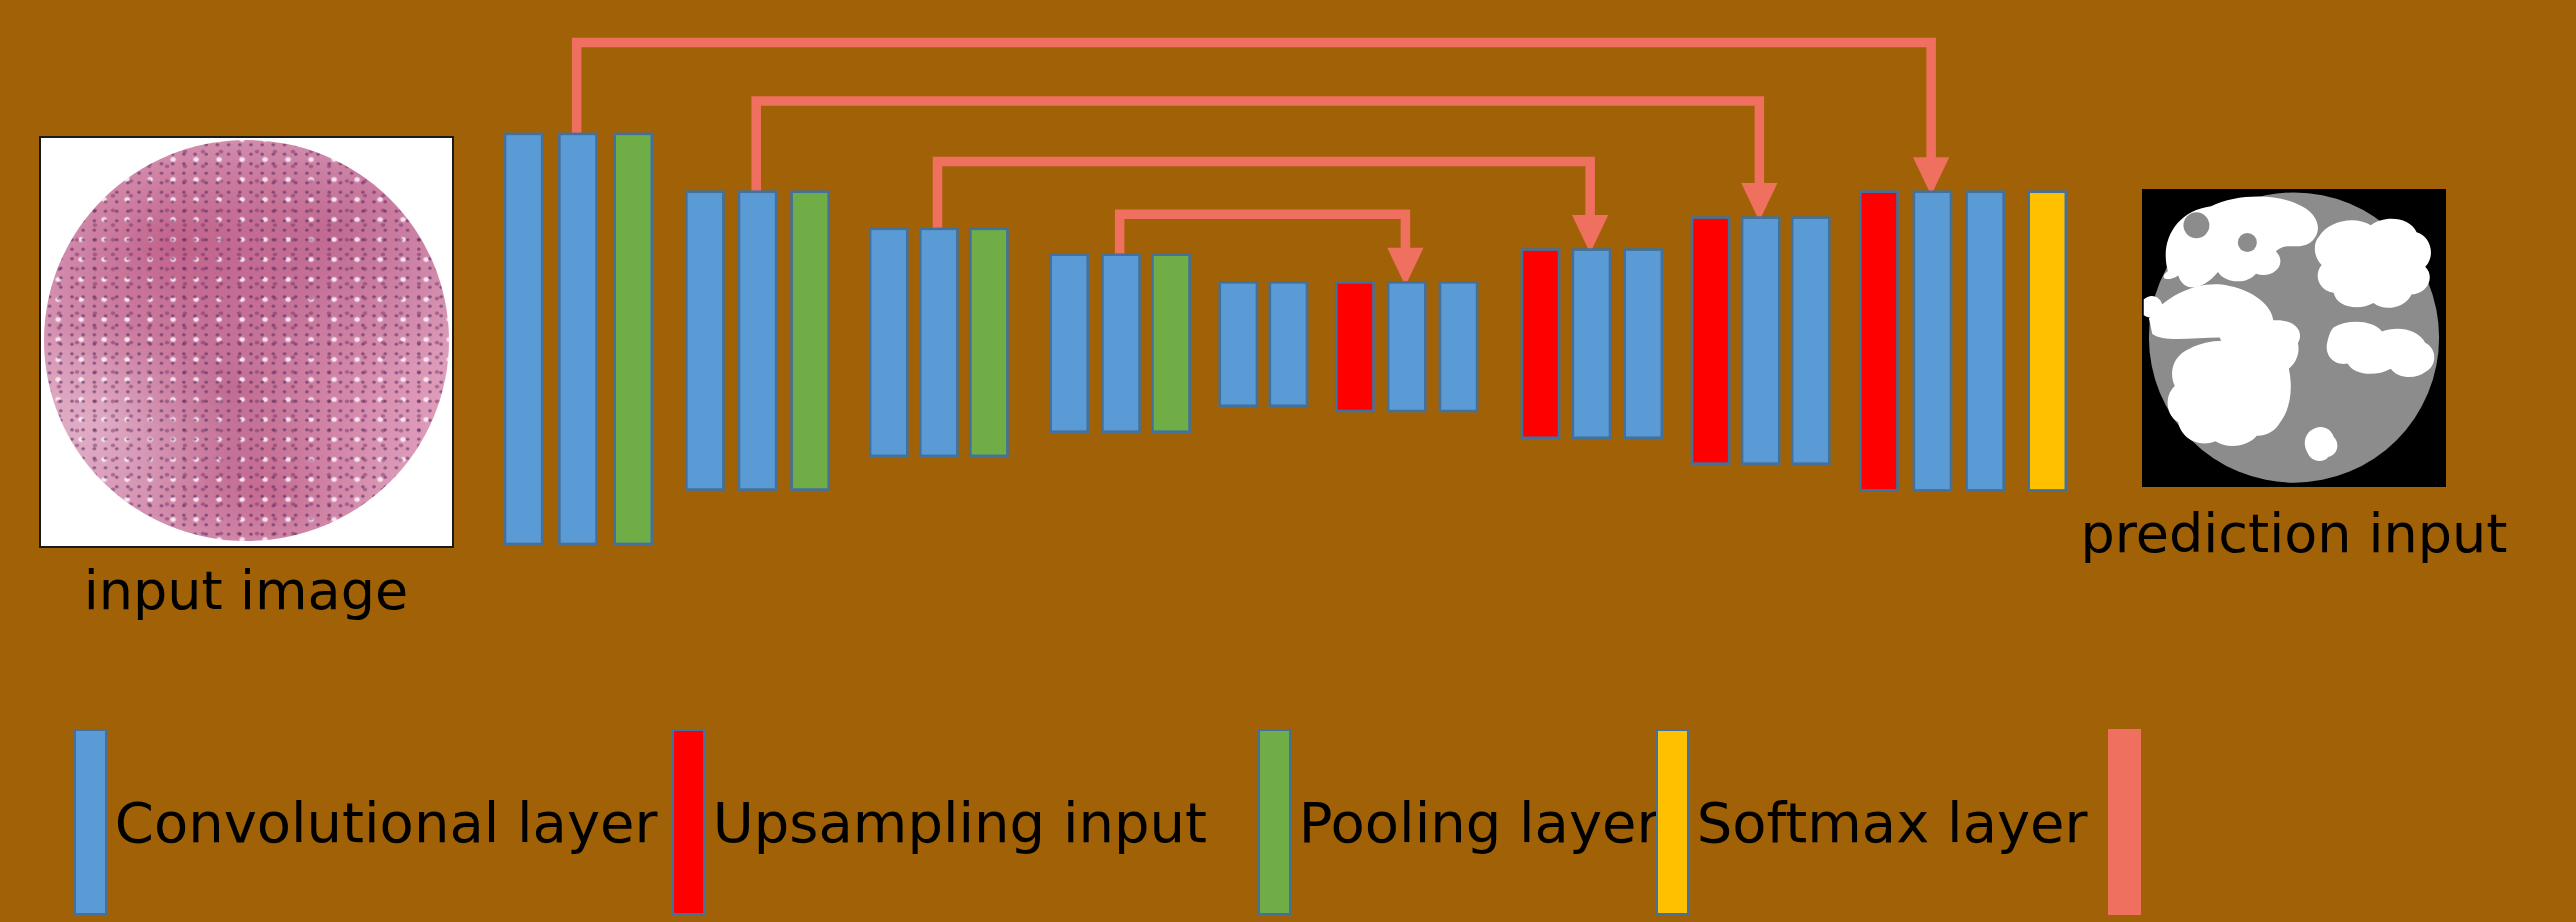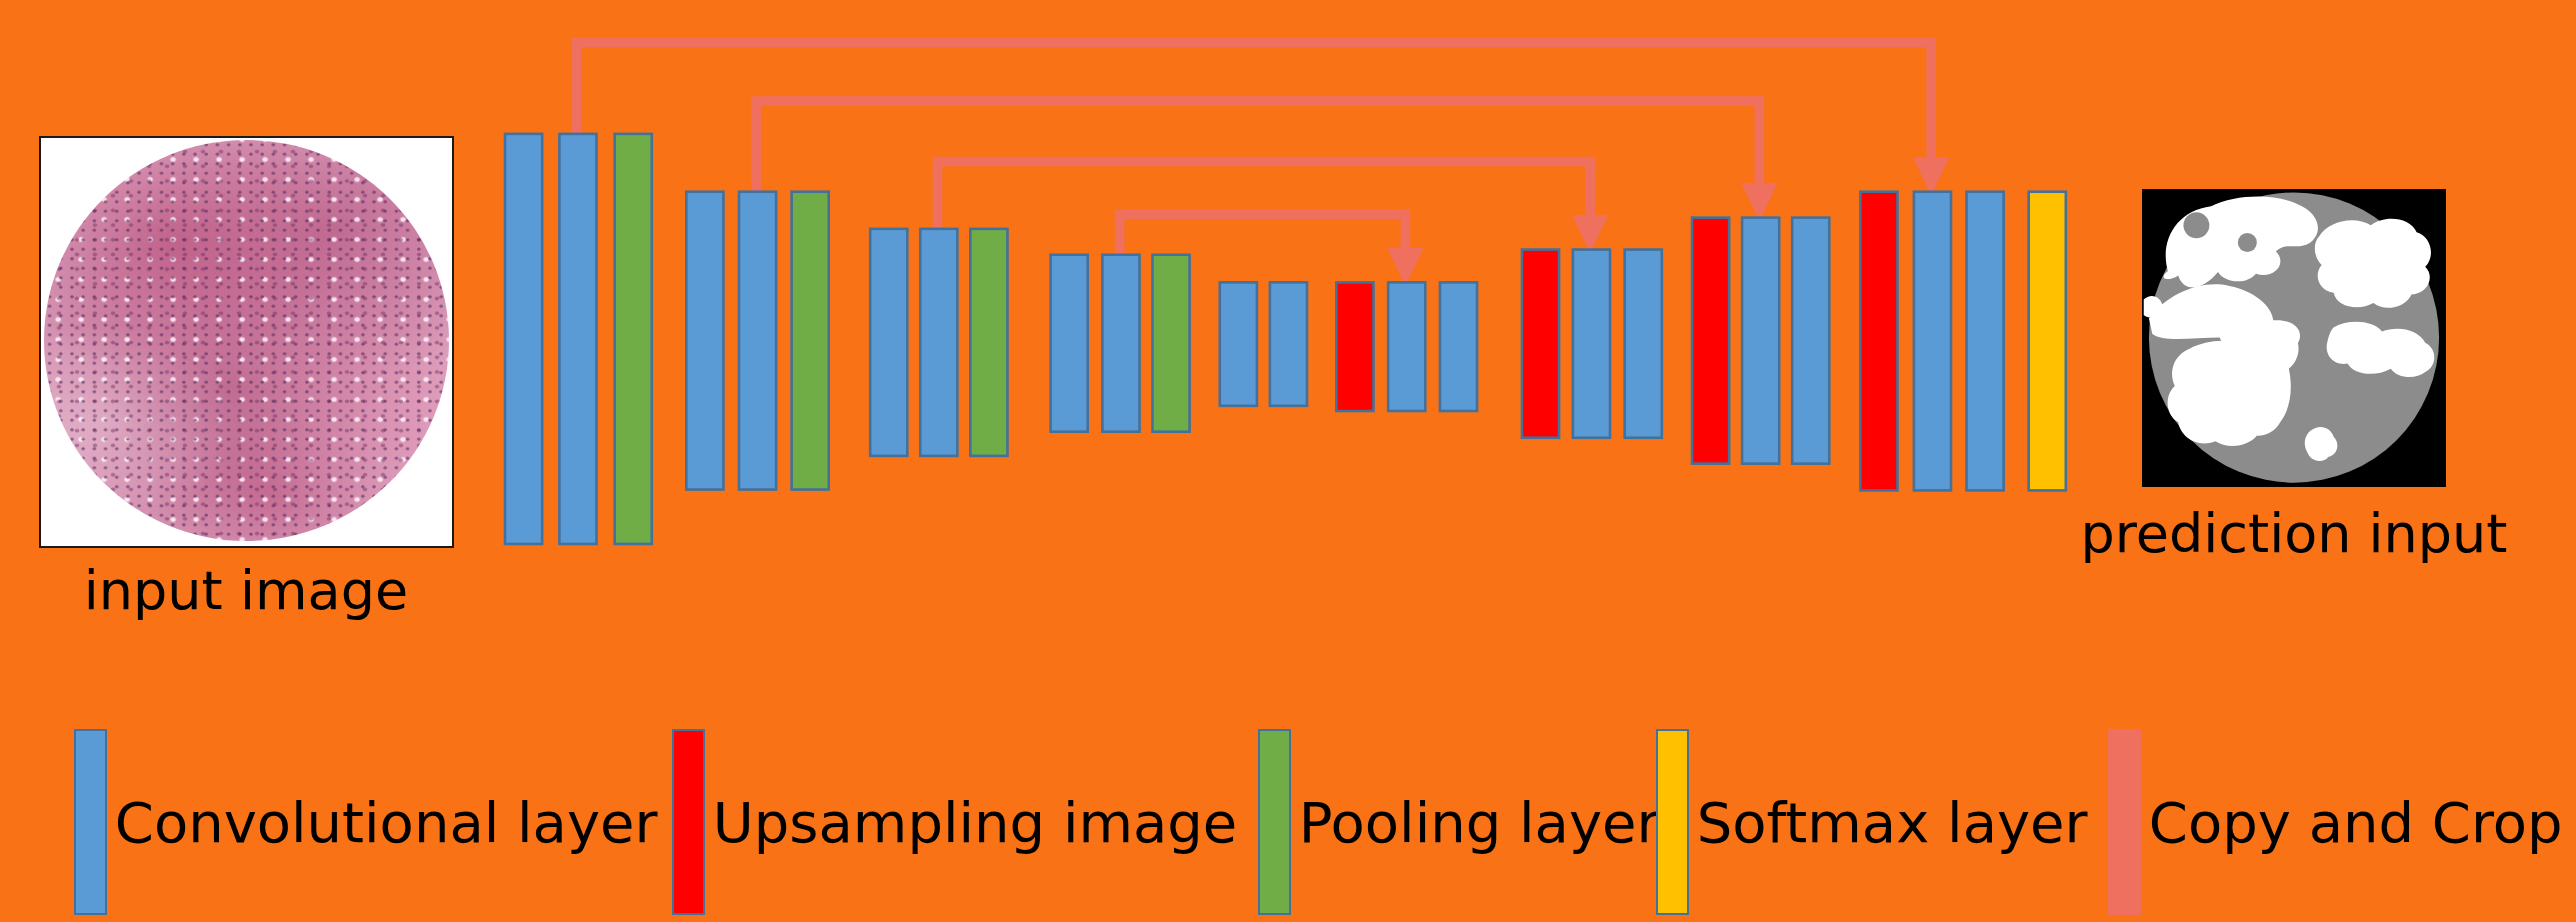--- a/index.html
+++ b/index.html
@@ -1,17 +1,17 @@
 <!DOCTYPE html>
 <html style="font-size:14px"><head>
 <meta charset="utf-8">
 <style>
   html,body{margin:0;padding:0;background:#ffffff;}
   .canvas{
-    position:relative;width:2576px;height:923px;background:#f97316;
+    position:relative;width:2576px;height:923px;background:#a16207;
     font-family:"DejaVu Sans","Liberation Sans",sans-serif;overflow:hidden;
   }
   
   .input-box{
     position:absolute;left:39px;top:136px;width:415px;height:412px;
     background:#ffffff;border:2.6px solid #1a1a1a;box-sizing:border-box;
   }
   .histo{
     position:absolute;left:2.6px;top:1.7px;width:405px;height:401px;border-radius:50%;
     background-color:#DCA0BC;
@@ -162,30 +162,29 @@
   </div>
   <div class="caption" id="mask-caption">prediction input</div>
 
   <div id="legend">
       <div class="legend-item" style="left: 74px;">
         <div class="legend-swatch" style="background: rgb(91, 155, 213); border: 2.6px solid rgb(65, 113, 156);"></div>
         <span class="legend-label">Convolutional layer</span>
       </div>
       <div class="legend-item" style="left: 672px;">
         <div class="legend-swatch" style="background: rgb(254, 0, 0); border: 2.6px solid rgb(65, 113, 156);"></div>
-        <span class="legend-label">Upsampling image</span>
+        <span class="legend-label">Upsampling input</span>
       </div>
       <div class="legend-item" style="left: 1226px; padding-left: 32px;">
         <div class="legend-swatch" style="background: rgb(112, 173, 71); border: 2.6px solid rgb(65, 113, 156);"></div>
         <span class="legend-label">Pooling layer</span>
       </div>
       <div class="legend-item" style="left: 1636px; margin-left: 20px;">
         <div class="legend-swatch" style="background: rgb(255, 192, 0); border: 2.6px solid rgb(65, 113, 156);"></div>
         <span class="legend-label">Softmax layer</span>
       </div>
       <div class="legend-item" style="left: 2108px;">
         <div class="legend-swatch" style="background: rgb(240, 112, 95);"></div>
-        <span class="legend-label">Copy and Crop</span>
       </div>
     </div>
 
 </div>
 
 
 </body></html>

